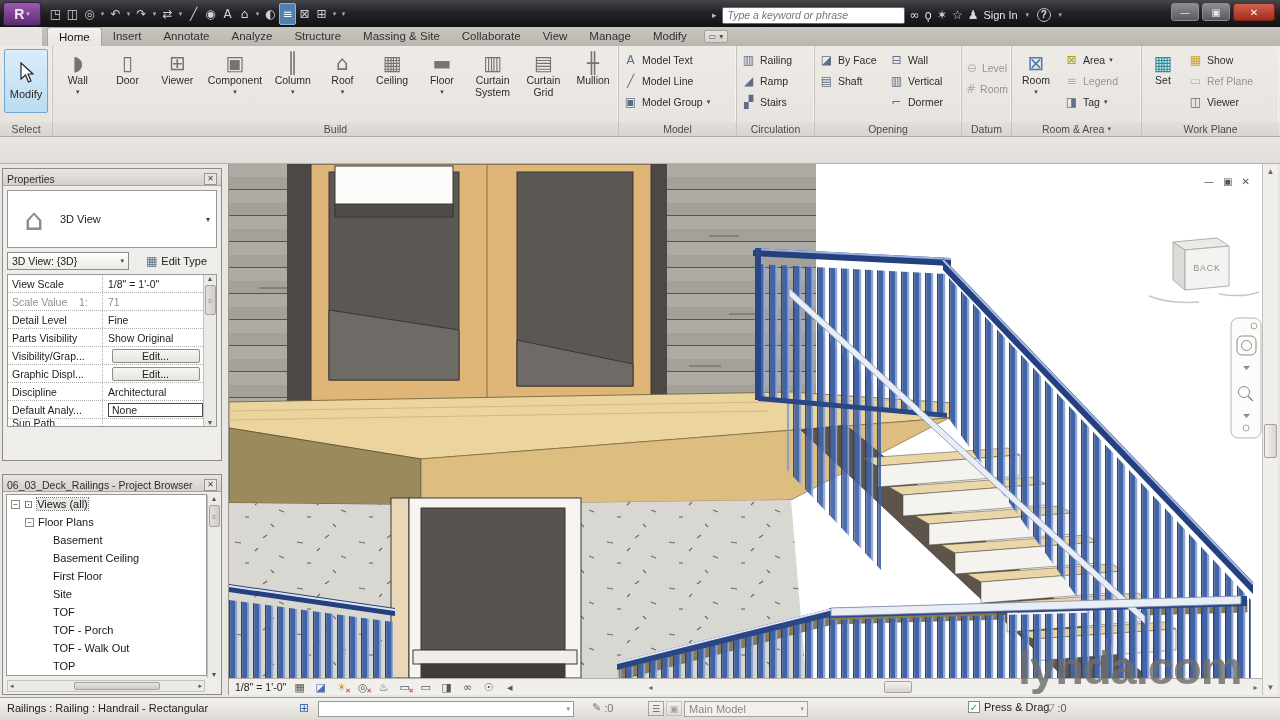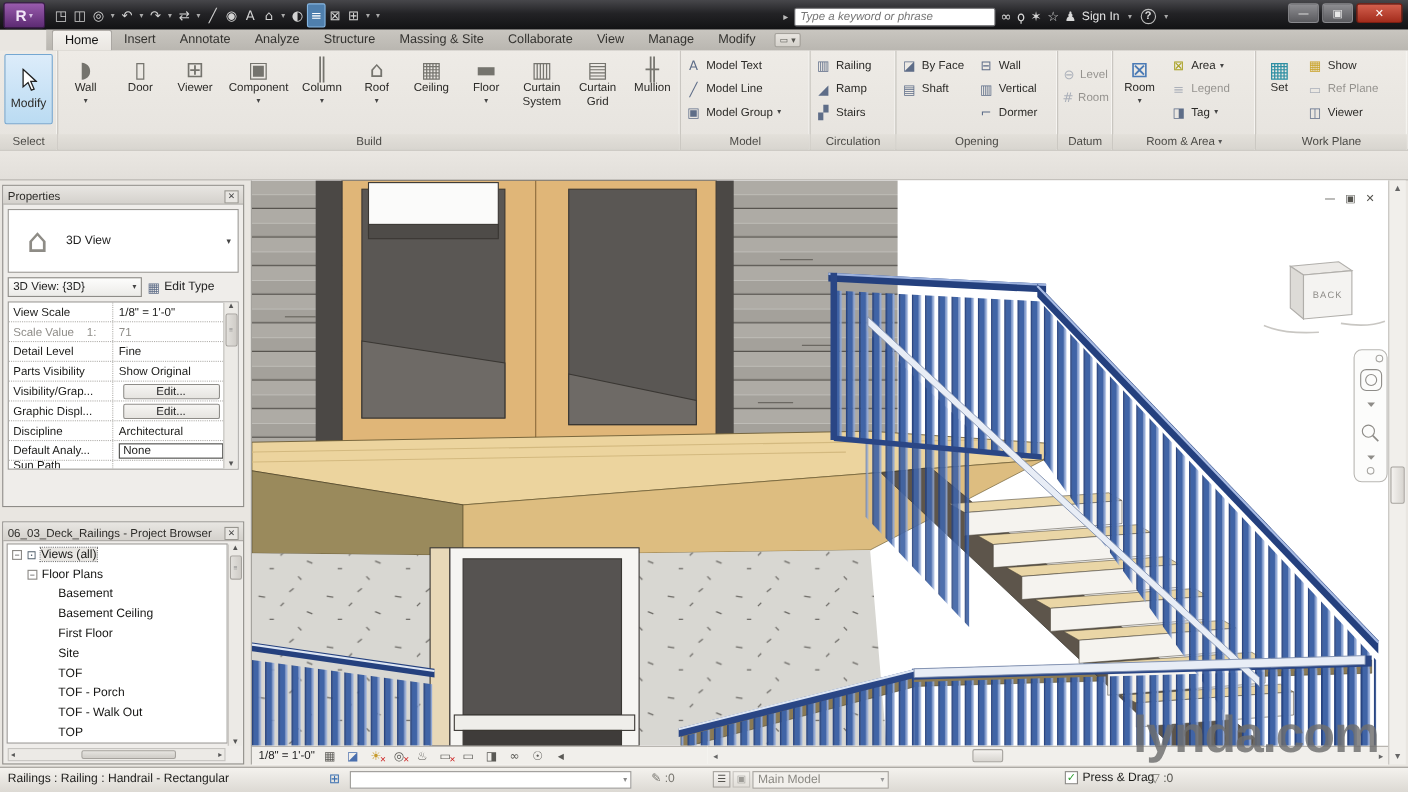--- a/index.html
+++ b/index.html
@@ -71,21 +71,21 @@
   
   .palette{position:absolute;left:2px;width:220px;background:#efedea;border:1px solid #8e8c88;}
   .pal-head{height:17px;background:linear-gradient(#e8e6e2,#d4d1cc);border-bottom:1px solid #aaa7a2;
     display:flex;align-items:flex-end;padding:0 4px;font-size:10.5px;color:#2e2d2a;}
   .pal-x{margin-left:auto;width:13px;height:12px;border:1px solid #989690;background:#e8e6e2;
     font-size:8px;line-height:10px;text-align:center;color:#444;}
   .typebox{margin:4px;height:58px;background:#fff;border:1px solid #9a9894;display:flex;align-items:center;}
   .typebox .house{width:52px;text-align:center;font-size:30px;color:#8e8c86;font-family:"DejaVu Sans",sans-serif;}
   .typebox .tname{font-size:11px;color:#222;}
   .typebox .tcaret{margin-left:auto;margin-right:6px;font-size:8px;color:#444;}
-  .selrow{display:flex;align-items:center;margin:0 4px 4px;gap:5px;}
+  .selrow{display:flex;align-items:center;margin:0 4px 4px;gap:17px;}
   .seldd{flex:0 0 122px;height:18px;border:1px solid #8e8c88;background:linear-gradient(#fdfdfc,#ecebe8);
     font-size:10.5px;display:flex;align-items:center;padding:0 4px;color:#222;}
   .seldd .ddc{margin-left:auto;font-size:7px;color:#444;}
   .edittype{display:flex;align-items:center;gap:4px;font-size:11px;color:#222;}
   .edittype .eticon{font-size:12px;color:#5e6d88;font-family:"DejaVu Sans",sans-serif;}
   .pgrid{margin:0 4px;background:#fff;border:1px solid #9a9894;position:relative;}
   .pg-row{display:flex;height:18px;border-bottom:1px dotted #b2b0ac;align-items:center;}
   .pg-label{flex:0 0 95px;padding-left:4px;font-size:10.5px;color:#1c1c1a;border-right:1px dotted #b2b0ac;
     height:100%;display:flex;align-items:center;white-space:pre;overflow:hidden;}
   .pg-val{flex:1;padding-left:5px;font-size:10.5px;color:#1c1c1a;display:flex;align-items:center;height:100%;overflow:hidden;}
@@ -154,21 +154,21 @@
   .sb-mmdd{position:absolute;left:684px;top:3px;width:124px;height:16px;background:#f2f0ec;border:1px solid #a5a29d;
     display:flex;align-items:center;padding-left:4px;color:#8a8882;}
   .sb-mmdd .ddc{margin-left:auto;margin-right:3px;font-size:7px;color:#999;}
   .sb-pd{position:absolute;left:968px;top:3px;display:flex;align-items:center;gap:4px;}
   .cb{width:12px;height:12px;border:1px solid #8a8884;background:#fff;font-size:10px;line-height:11px;
     text-align:center;color:#2f9e2f;font-weight:bold;}
   .sb-filter{position:absolute;left:1046px;top:3px;display:flex;align-items:center;gap:3px;color:#55544f;}
   .sb-filter .g{font-family:"DejaVu Sans",sans-serif;font-size:11px;color:#77756f;}
 
   .watermark{position:absolute;left:1018px;top:640px;font-size:47px;font-weight:bold;color:#6e6e6e;
-    opacity:0.82;letter-spacing:-1px;z-index:40;pointer-events:none;padding-left:12px;}
+    opacity:0.82;letter-spacing:-1px;z-index:40;pointer-events:none;}
 </style>
 </head>
 <body>
 
 <div id="app">
 
   <div class="titlebar">
     <div class="appbtn">
       <span>R</span>
       <span class="ac">▾</span>

